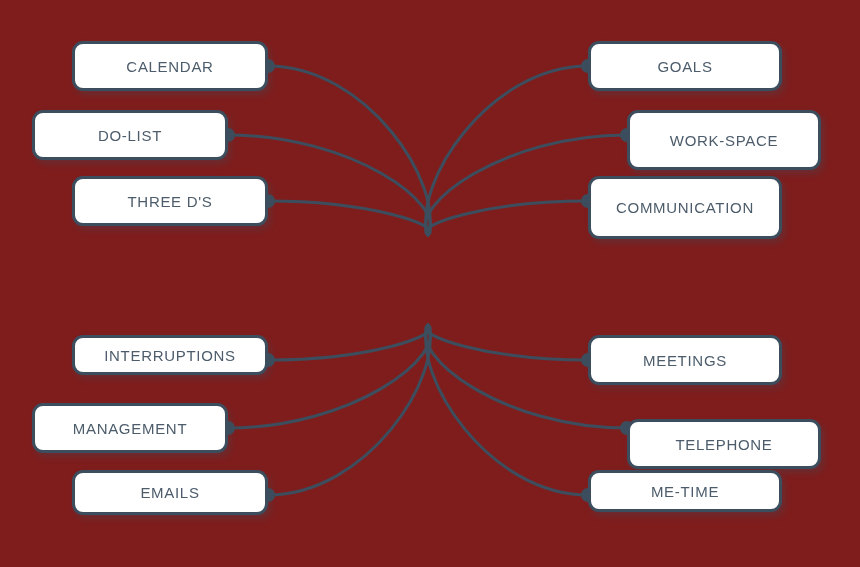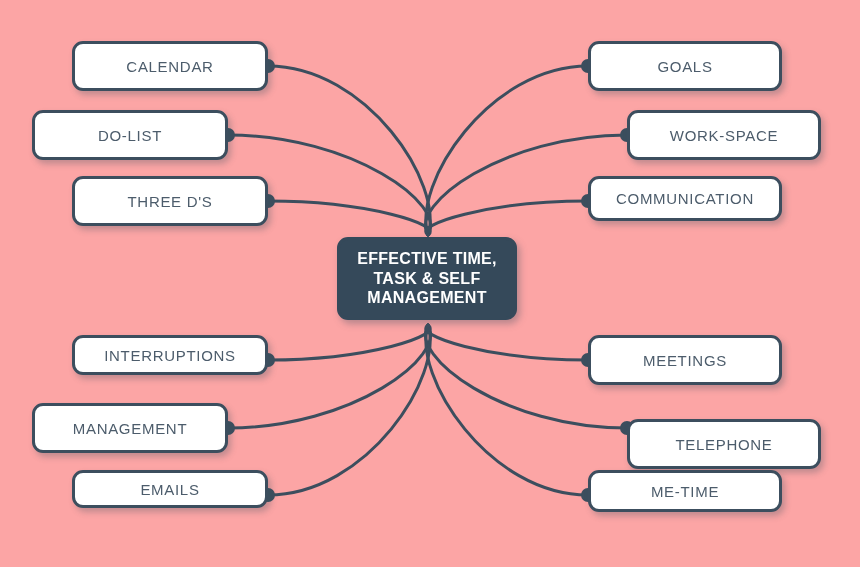--- a/index.html
+++ b/index.html
@@ -10,21 +10,21 @@
     width: 860px;
     height: 567px;
     background: #f7f7f7;
     font-family: "Liberation Sans", sans-serif;
     overflow: hidden;
   }
   #mindmap {
     position: relative;
     width: 860px;
     height: 567px;
-    background: #fca5a5;
+    background: #7f1d1d;
   }
   #connector-layer {
     position: absolute;
     left: 0;
     top: 0;
     width: 860px;
     height: 567px;
     pointer-events: none;
   }
   .node {
@@ -110,45 +110,40 @@
       </div>
       <div class="node" style="left: 32px; top: 110px; width: 196px; height: 50px;">
         <div class="node-label">DO-LIST</div>
       </div>
       <div class="node" style="left: 72px; top: 176px; width: 196px; height: 50px;">
         <div class="node-label">THREE D'S</div>
       </div>
       <div class="node" style="left: 588px; top: 41px; width: 194px; height: 50px; align-items: center;">
         <div class="node-label">GOALS</div>
       </div>
-      <div class="node" style="left: 627px; top: 110px; width: 194px; height: 50px;">
+      <div class="node" style="left: 627px; top: 110px; width: 194px; height: 60px;">
         <div class="node-label">WORK-SPACE</div>
       </div>
-      <div class="node" style="left: 588px; top: 176px; width: 194px; height: 45px;">
+      <div class="node" style="left: 588px; top: 176px; width: 194px; height: 63px;">
         <div class="node-label">COMMUNICATION</div>
       </div>
       <div class="node" style="left: 72px; top: 335px; width: 196px; height: 40px;">
         <div class="node-label">INTERRUPTIONS</div>
       </div>
       <div class="node" style="left: 32px; top: 403px; width: 196px; height: 50px;">
         <div class="node-label">MANAGEMENT</div>
       </div>
-      <div class="node" style="left: 72px; top: 470px; width: 196px; height: 38px;">
+      <div class="node" style="left: 72px; top: 470px; width: 196px; height: 45px;">
         <div class="node-label">EMAILS</div>
       </div>
       <div class="node" style="left: 588px; top: 335px; width: 194px; height: 50px;">
         <div class="node-label">MEETINGS</div>
       </div>
       <div class="node" style="left: 627px; top: 403px; width: 194px; height: 50px; margin-top: 16px;">
         <div class="node-label">TELEPHONE</div>
       </div>
       <div class="node" style="left: 588px; top: 470px; width: 194px; height: 42px;">
         <div class="node-label">ME-TIME</div>
       </div>
     </div>
 
-  <div class="center-node" id="center-node" style="left: 337px; top: 237px; width: 180px; height: 83px;">
-    <div class="center-label">EFFECTIVE TIME,
-TASK &amp; SELF
-MANAGEMENT</div>
-  </div>
 
 </div>
 
 </body></html>

